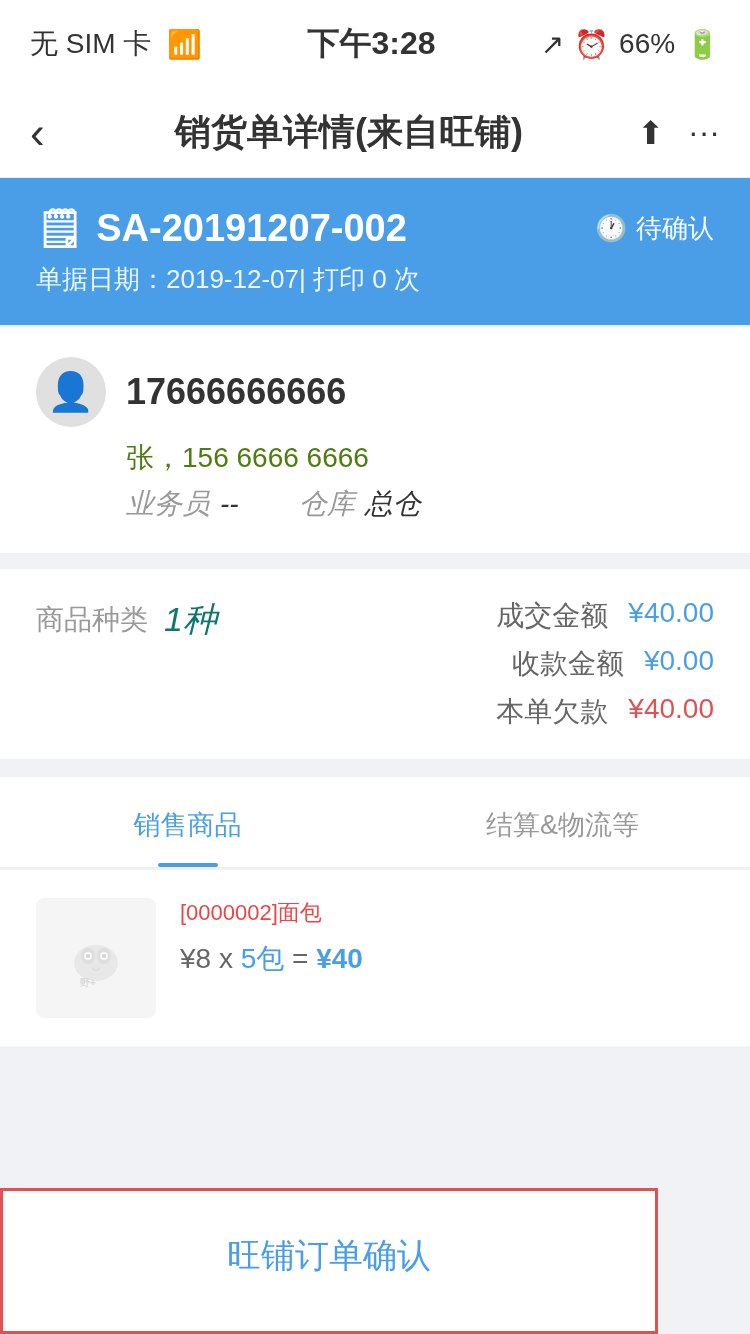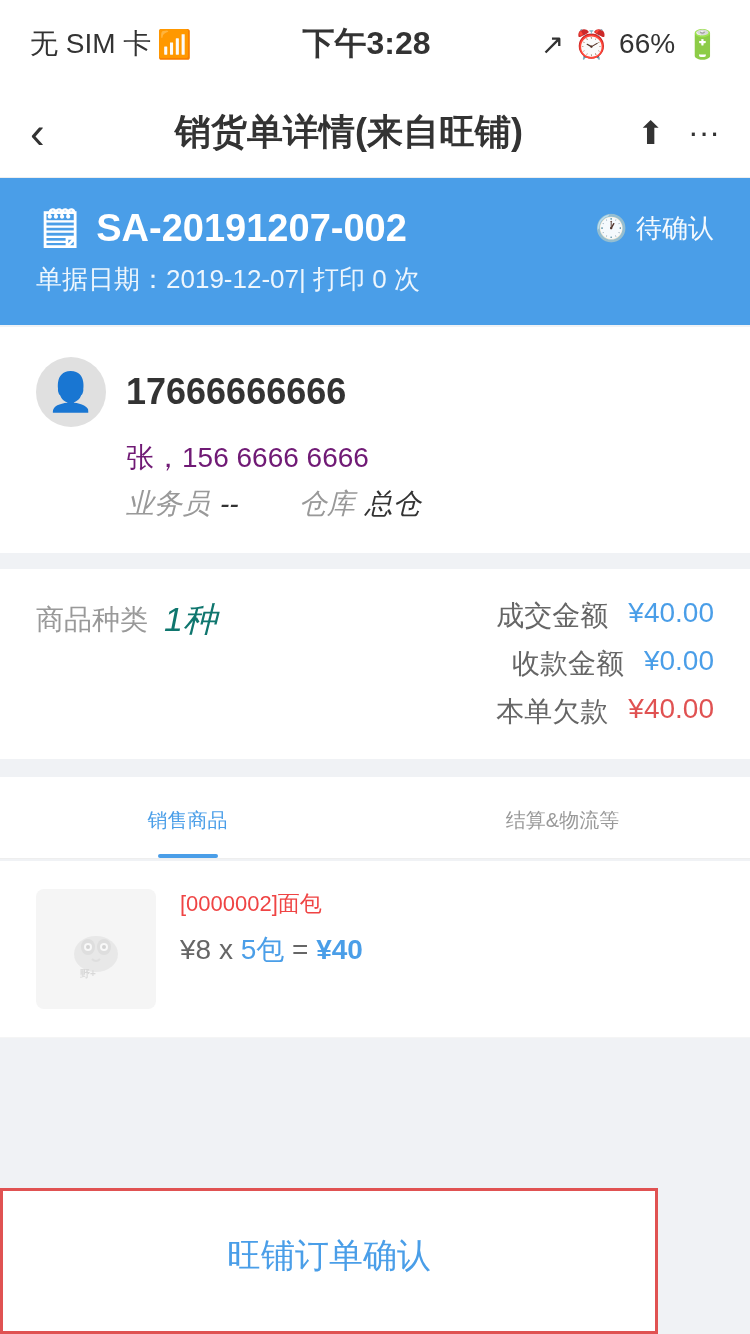--- a/index.html
+++ b/index.html
@@ -18,21 +18,21 @@
       width: 750px;
       height: 88px;
       background: #fff;
       display: flex;
       align-items: center;
       justify-content: space-between;
       padding: 0 30px;
       font-size: 28px;
       font-weight: 500;
     }
-    .status-left { display: flex; align-items: center; gap: 6px; }
+    .status-left { display: flex; align-items: center; gap: 16px; }
     .status-center { font-size: 32px; font-weight: 600; }
     .status-right { display: flex; align-items: center; gap: 10px; }
 
     
     .nav-bar {
       width: 750px;
       height: 90px;
       background: #fff;
       display: flex;
       align-items: center;
@@ -100,21 +100,21 @@
       display: flex;
       align-items: center;
       justify-content: center;
       font-size: 38px;
       color: #999;
       flex-shrink: 0;
     }
     .customer-name { font-size: 36px; font-weight: 600; color: #333; }
     .customer-meta {
       font-size: 28px;
-      color: #701a75;
+      color: #4d7c0f;
       margin-left: 90px;
       margin-bottom: 8px;
     }
     .customer-detail {
       display: flex;
       align-items: center;
       gap: 60px;
       margin-left: 90px;
       font-size: 28px;
       color: #666;
@@ -174,21 +174,21 @@
     .tabs {
       background: #fff;
       display: flex;
       border-bottom: 1px solid #eee;
       margin-top: 2px;
     }
     .tab-item {
       flex: 1;
       text-align: center;
       padding: 30px 16px 24px;
-      font-size: 20px;
+      font-size: 27px;
       color: #999;
       position: relative;
       cursor: pointer;
     }
     .tab-item.active {
       color: #4A9EE8;
     }
     .tab-item.active::after {
       content: '';
       position: absolute;

